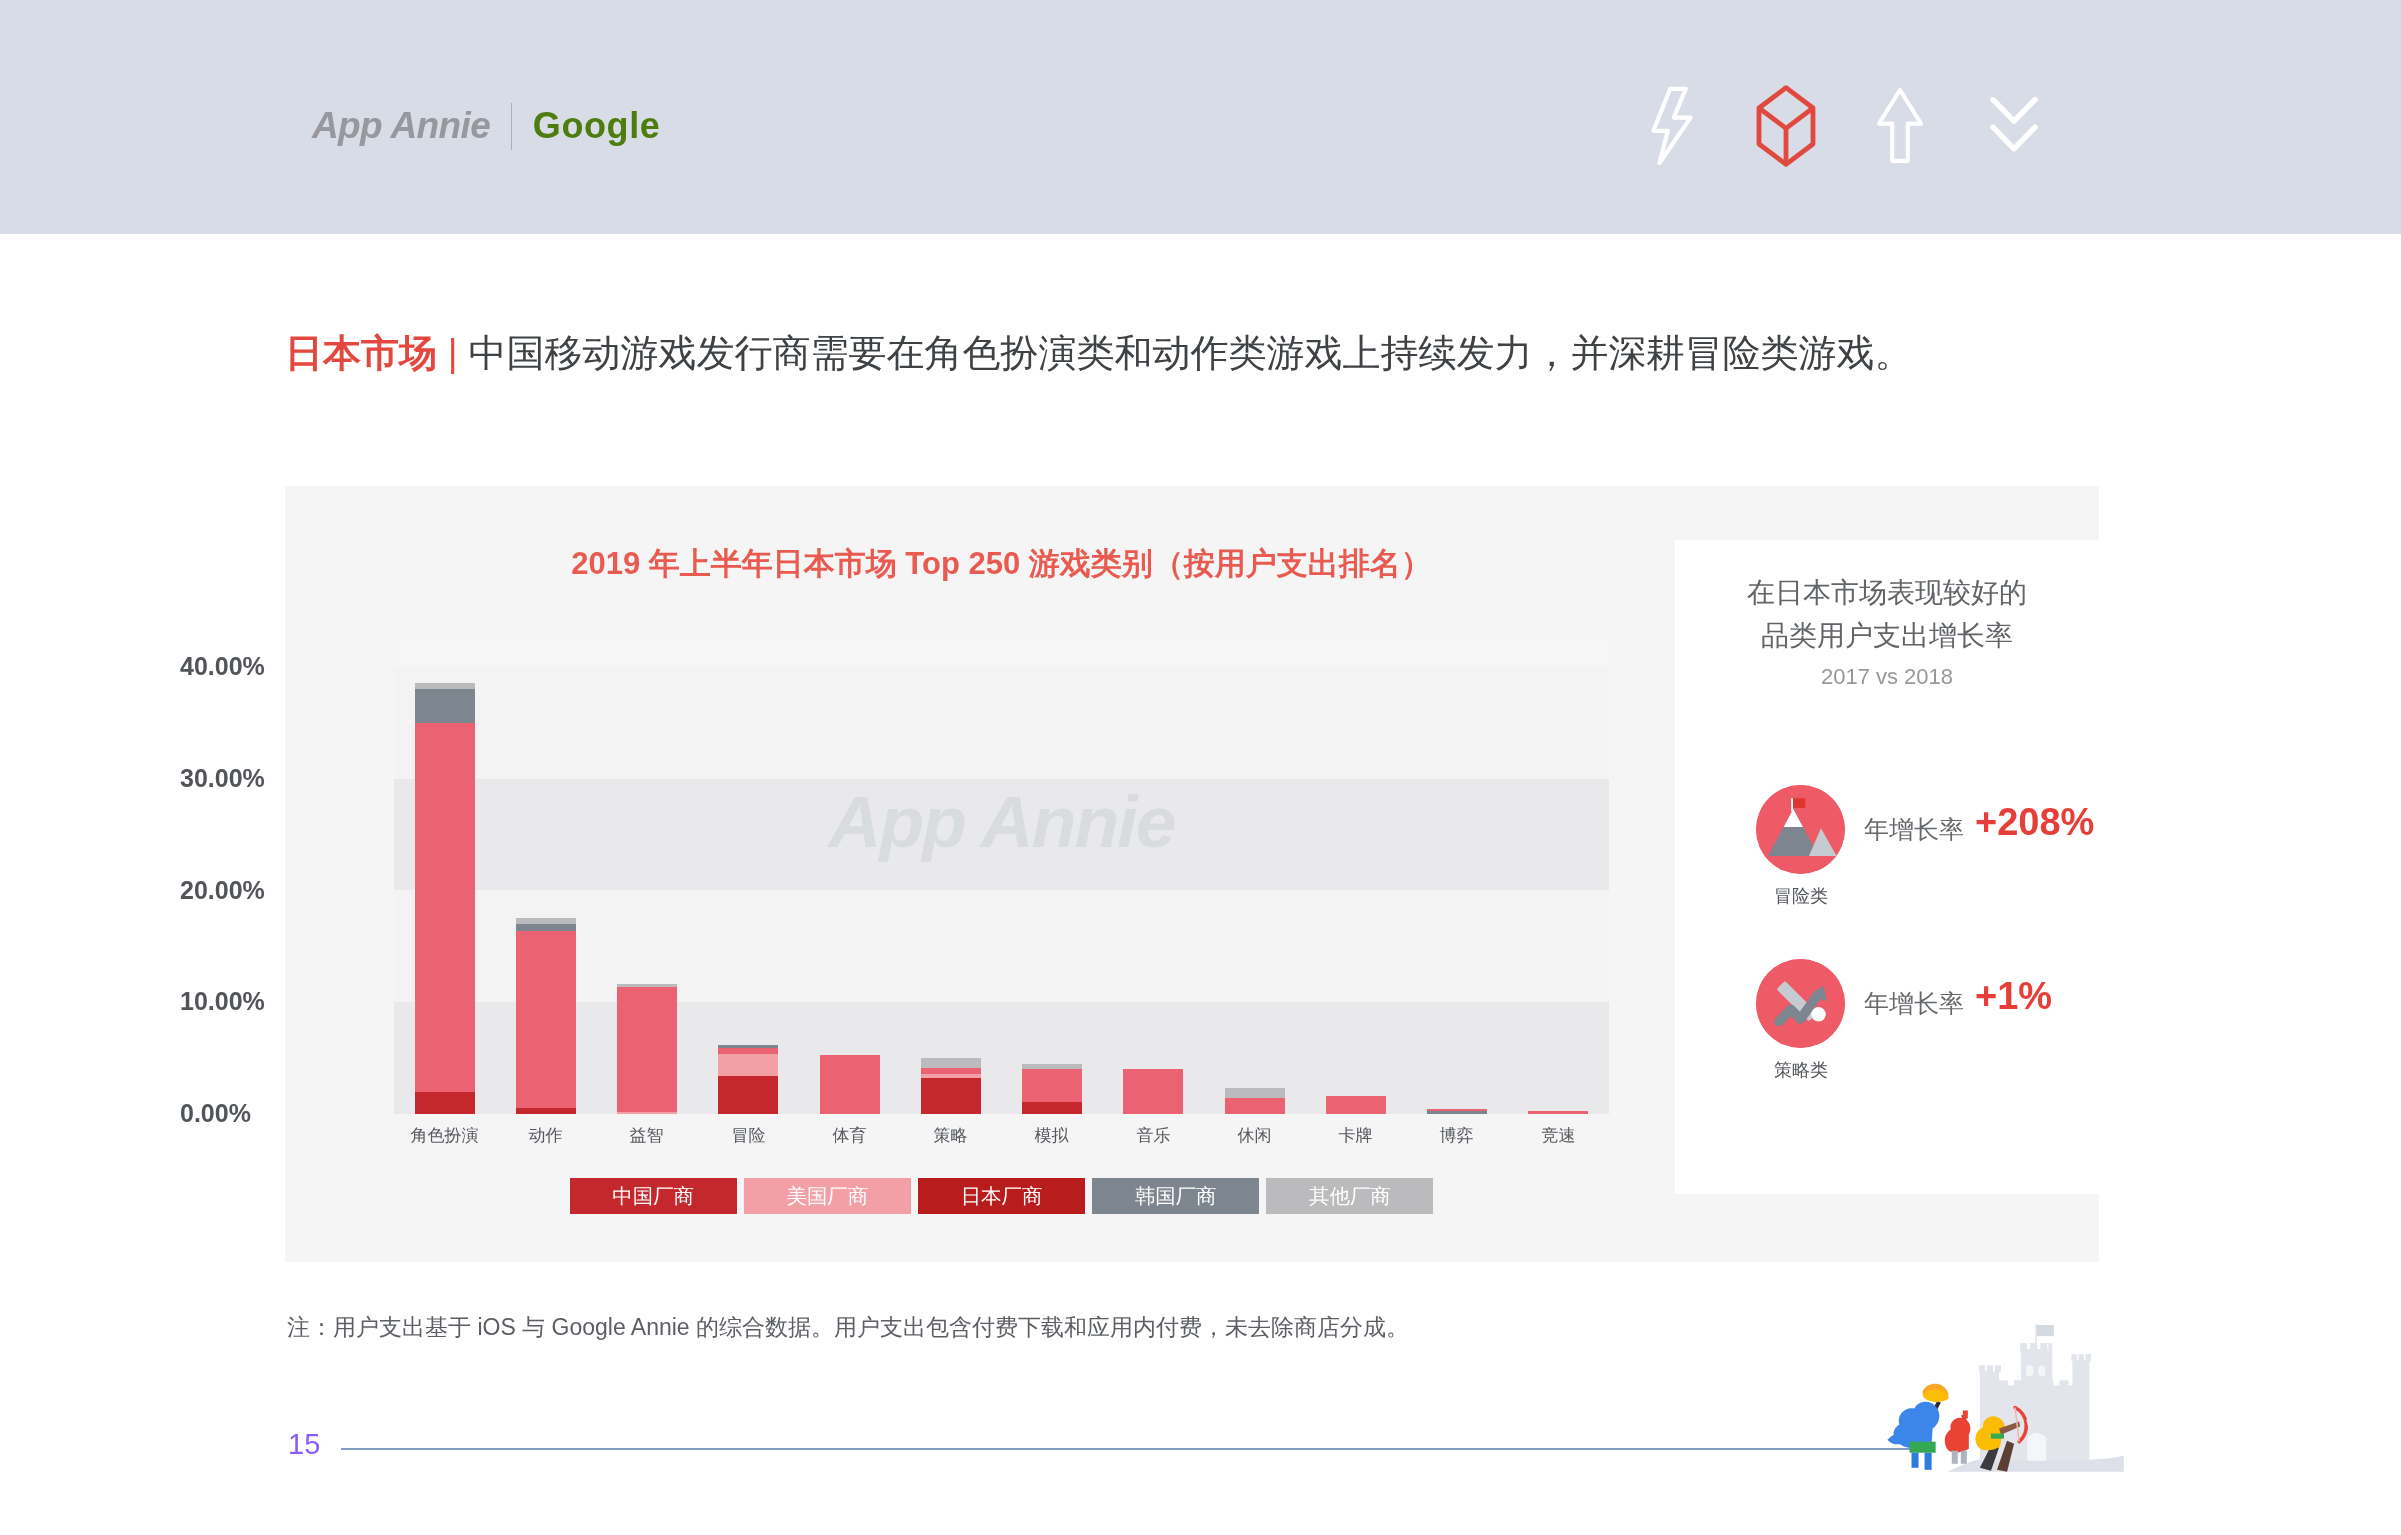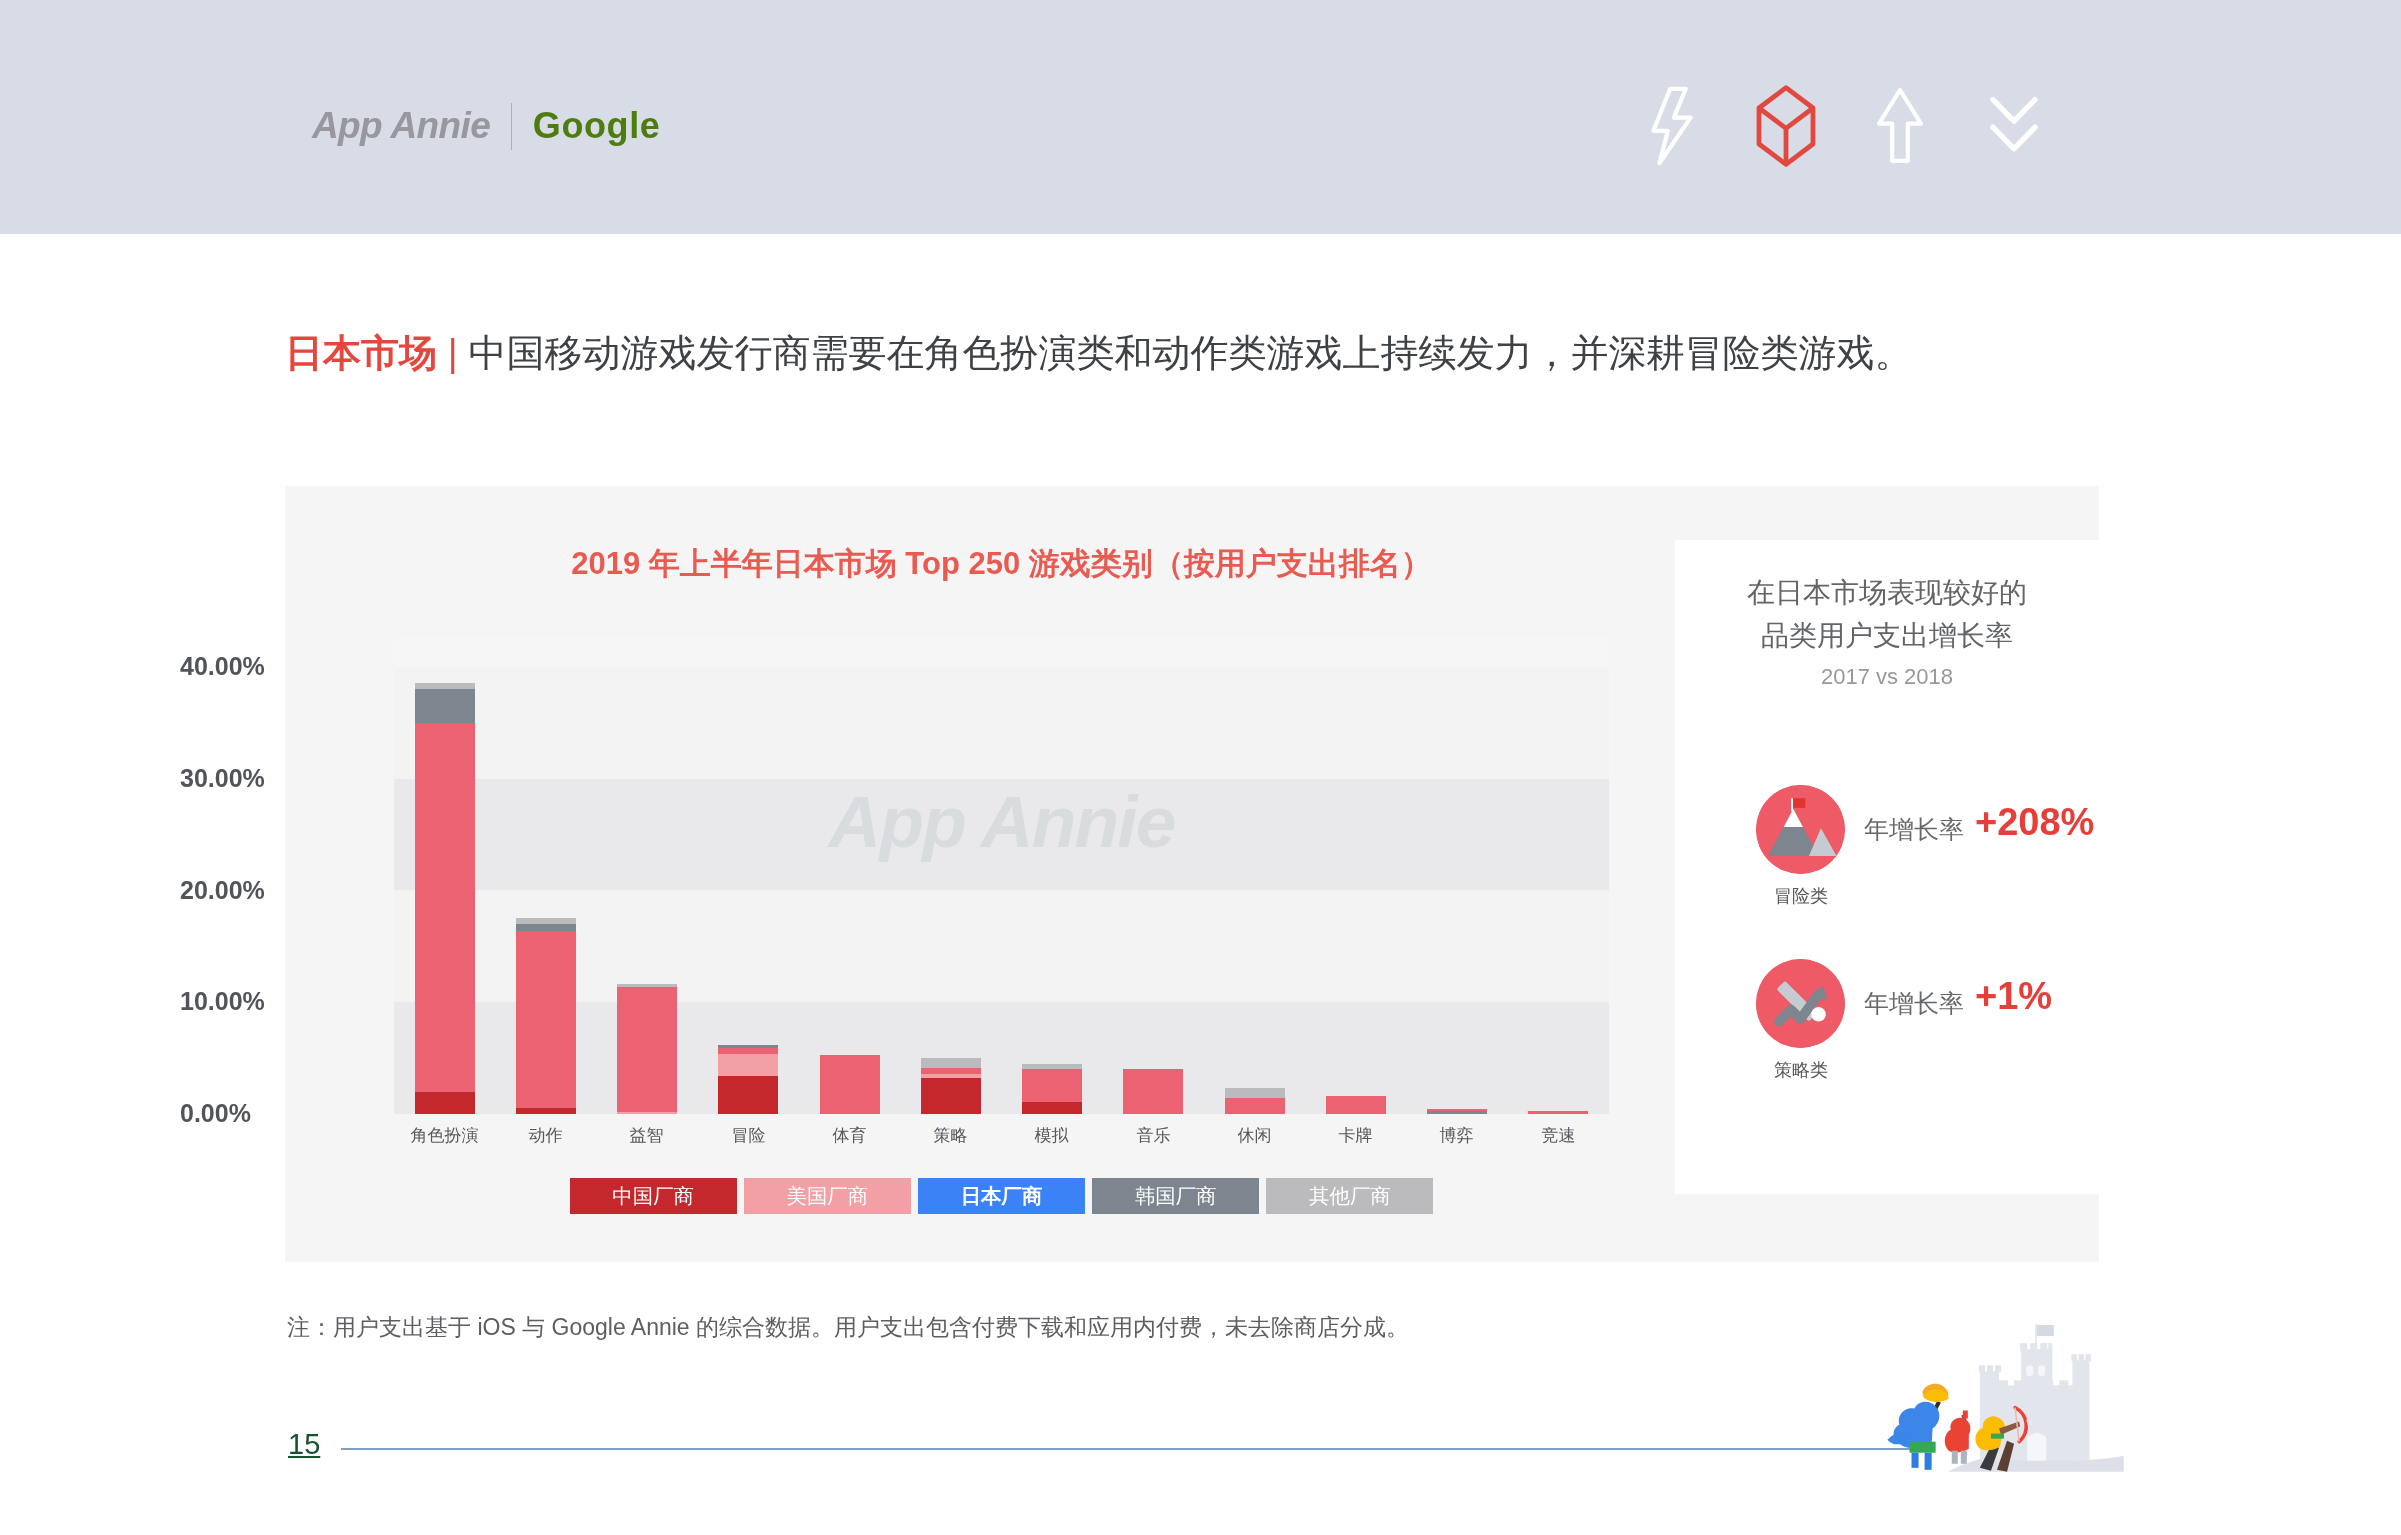--- a/index.html
+++ b/index.html
@@ -35,21 +35,21 @@
   #side{position:absolute;left:1675px;top:540px;width:424px;height:654px;background:#ffffff;}
   #side .head{margin-top:31px;text-align:center;font-size:28px;line-height:1.55;color:#626568;font-weight:500;}
   #side .sub{margin-top:6px;text-align:center;font-size:22px;color:#96999C;}
   .stat{position:absolute;left:0;width:424px;height:144px;}
   .stat .circle{position:absolute;left:81px;top:0;width:89px;height:89px;border-radius:50%;background:#EF5A67;overflow:hidden;}
   .stat .cat{position:absolute;left:36px;top:99px;width:180px;text-align:center;font-size:18px;color:#55585C;}
   .stat .lab{position:absolute;left:189px;top:28px;font-size:25px;color:#66696C;}
   .stat .val{position:absolute;left:300px;top:15.6px;font-size:38px;font-weight:700;color:#E63F39;}
   
   #footnote{position:absolute;left:287px;top:1312px;width:1561px;font-size:23px;color:#5B5E63;}
-  #page-num{position:absolute;left:288px;top:1428px;font-size:29px;color:#14532d;text-decoration:underline;}
+  #page-num{position:absolute;left:288px;top:1428px;font-size:29px;color:#8b5cf6;}
   #divider{position:absolute;left:341px;top:1448px;width:1570px;height:1.8px;background:#7FA0C4;}
   #castle{position:absolute;left:1872px;top:1321px;}
 </style>
 </head>
 <body>
 
 <div id="page">
 
   <div id="header" style="background:#D8DCE6;">
     <div id="brand">
@@ -146,21 +146,21 @@
         <div class="bar-seg" style="bottom: 3.4px; height: 1.7px; background: rgb(235, 99, 114);"></div>
       </div>
       <div class="bar-col" style="left: 1134px; width: 60px; height: 478px;">
         <div class="bar-seg" style="bottom: 0px; height: 2.8px; background: rgb(235, 99, 114);"></div>
       </div>
     </div>
   <div id="watermark">App Annie</div>
   <div id="legend">
       <div class="legend-item" style="background: rgb(196, 40, 45);">中国厂商</div>
       <div class="legend-item" style="background: rgb(242, 159, 165);">美国厂商</div>
-      <div class="legend-item" style="background: #3b82f6; font-weight: bold;">日本厂商</div>
+      <div class="legend-item" style="background: #b91c1c;">日本厂商</div>
       <div class="legend-item" style="background: rgb(125, 133, 142);">韩国厂商</div>
       <div class="legend-item" style="background: rgb(187, 187, 189);">其他厂商</div>
     </div>
 
   <div id="side">
     <div class="head">
       <div>在日本市场表现较好的</div>
       <div>品类用户支出增长率</div>
     </div>
     <div class="sub">2017 vs 2018</div>

